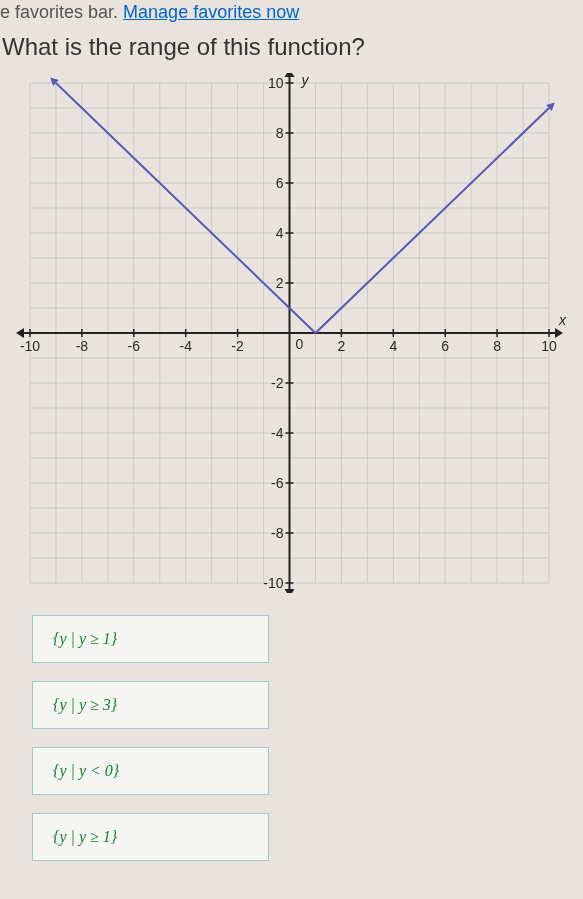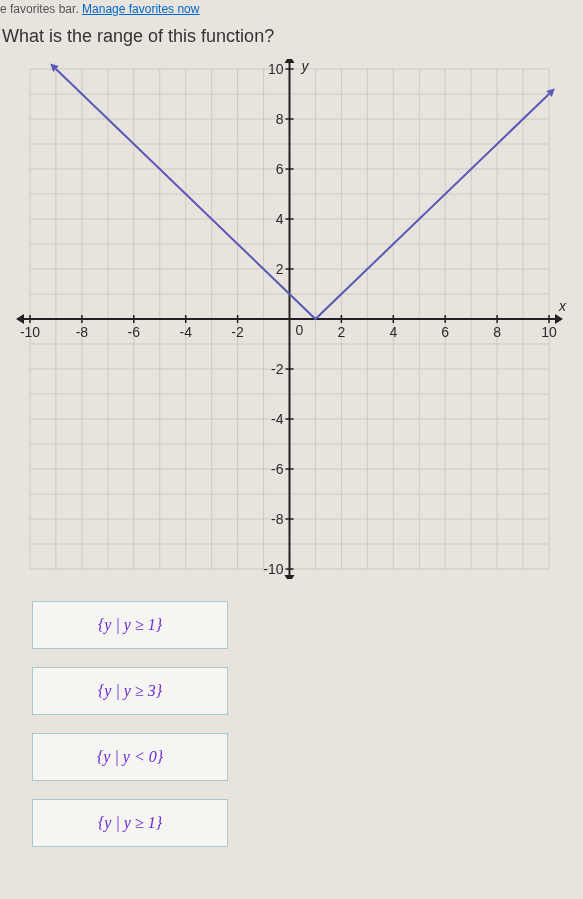--- a/index.html
+++ b/index.html
@@ -4,52 +4,51 @@
   <style>
     * { margin: 0; padding: 0; box-sizing: border-box; }
     body {
       font-family: Arial, sans-serif;
       background: #e8e4dd;
       width: 583px;
       height: 899px;
       overflow: hidden;
     }
     .favorites-bar {
-      font-size: 12px;
+      font-size: 18px;
       color: #555;
       padding: 2px 0 2px 0;
     }
     .favorites-bar a {
       color: #0066cc;
       text-decoration: underline;
     }
     .question {
-      font-size: 18px;
+      font-size: 24px;
       color: #333;
       padding: 8px 0 12px 2px;
     }
     .chart-container {
       padding-left: 12px;
       position: relative;
     }
     .answers {
       padding: 22px 0 0 32px;
     }
     .answer-option {
       border: 1px solid #a8c8d0;
       background: #f5f5f2;
       padding: 14px 20px;
       margin-bottom: 18px;
-      width: 196px;
+      width: 237px;
       font-size: 16px;
-      color: #6d28d9;
+      color: #15803d;
       cursor: pointer;
       font-style: italic;
       font-family: 'Times New Roman', serif;
-      text-align: center;
     }
     svg { display: block; }
     .grid-line { stroke: #b0b0a8; stroke-width: 0.5; }
     .axis-line { stroke: #222; stroke-width: 2; }
     .tick-label { font-size: 14px; fill: #2a2a2a; font-family: Arial, sans-serif; }
     .axis-label { font-size: 14px; fill: #2a2a2a; font-family: Arial, sans-serif; font-style: italic; }
     .plot-line { stroke: #5858b8; stroke-width: 2; fill: none; }
     .arrow { fill: #222; }
     .arrow-plot { fill: #5858b8; }
   </style>

